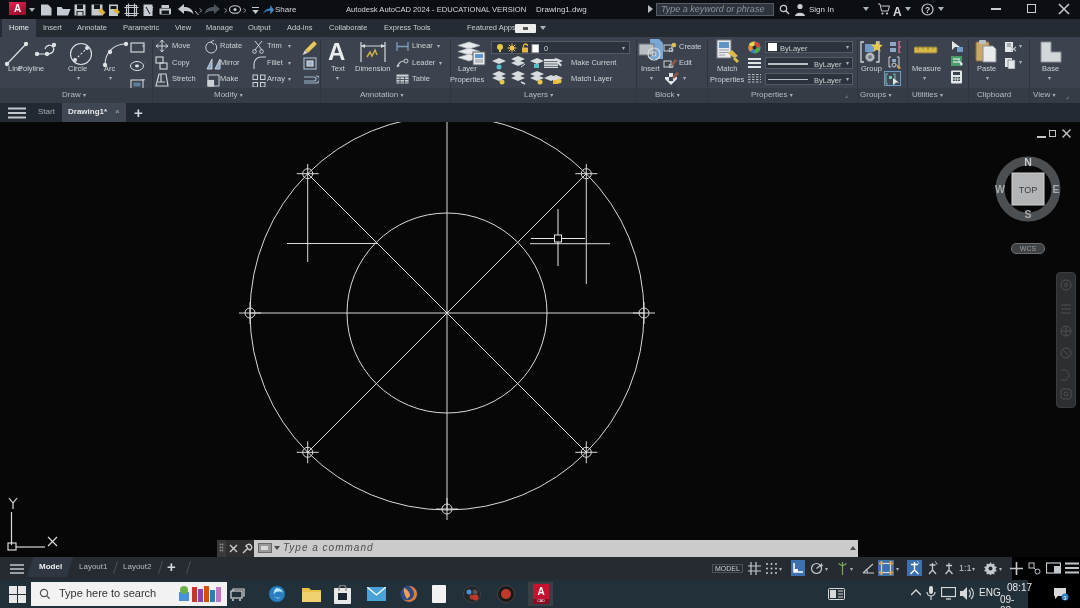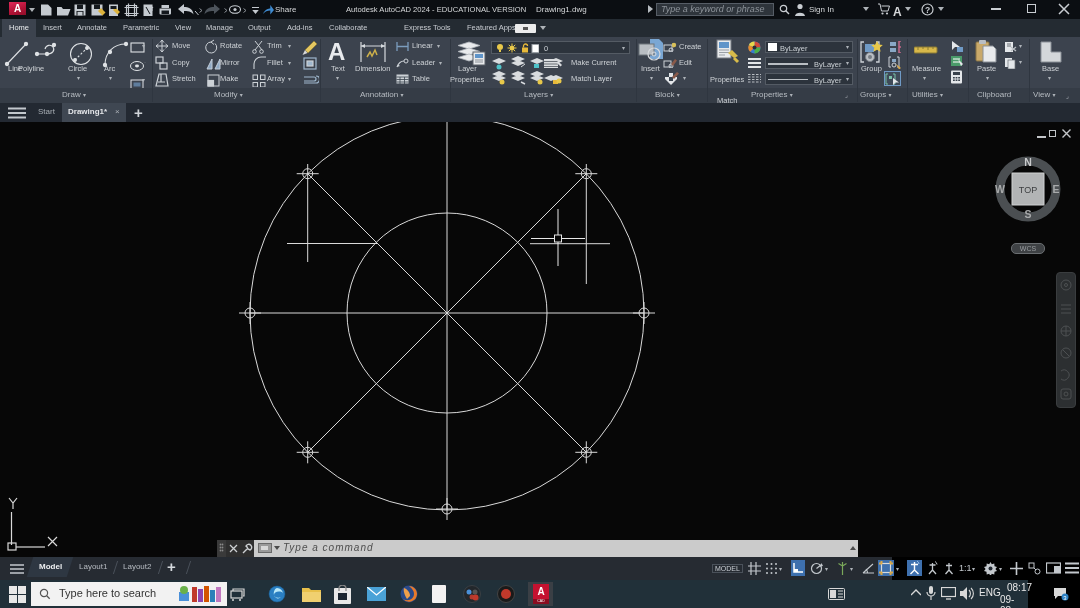--- a/index.html
+++ b/index.html
@@ -30,21 +30,21 @@
 
 #canvas { left:0; top:122px; width:1080px; height:435px; background:#070707; overflow:hidden; }
 
 
 #cmdbar { position:absolute; left:217px; top:418px; width:641px; height:17px; }
 #cmdbar .handle { position:absolute; left:0; top:0; width:9px; height:17px; background:#3a3a3a; }
 #cmdbar .darkseg { position:absolute; left:9px; top:0; width:28px; height:17px; background:#2f2f2f; }
 #cmdbar .gray { position:absolute; left:37px; top:0; width:604px; height:17px; background:#cbcbcb; }
 
 
-#modelbar { left:0; top:557px; width:892px; height:23px; background:#262b32; color:#b6bbc1; font-size:8px; }
+#modelbar { left:0; top:557px; width:1012px; height:23px; background:#262b32; color:#b6bbc1; font-size:8px; }
 
 
 #taskbar { left:0; top:580px; width:1028px; height:28px; background:#213039; color:#e8e8e8; font-size:8.5px; }
 </style>
 </head>
 <body>
 
 <div class="abs" id="titlebar">
 
   <div class="abs" style="left:9px;top:2px;width:17px;height:13px;background:linear-gradient(160deg,#e0295a 0%,#b01235 60%,#8f0e2a 100%);color:#fff;font-weight:bold;font-size:10px;text-align:center;line-height:13px;">A</div>
@@ -127,21 +127,21 @@
 <div class="abs" id="menubar">
   <div class="mi active" style="left:2px;padding:0 7px;">Home</div>
   <div class="mi" style="left:43px;">Insert</div>
   <div class="mi" style="left:77px;">Annotate</div>
   <div class="mi" style="left:123px;">Parametric</div>
   <div class="mi" style="left:175px;">View</div>
   <div class="mi" style="left:206px;">Manage</div>
   <div class="mi" style="left:248px;">Output</div>
   <div class="mi" style="left:287px;">Add-ins</div>
   <div class="mi" style="left:329px;">Collaborate</div>
-  <div class="mi" style="left:404px;text-align:right;">Express Tools</div>
+  <div class="mi" style="left:384px;text-align:right;">Express Tools</div>
   <div class="mi" style="left:467px;">Featured Apps</div>
   <div class="abs" style="left:515px;top:5px;width:21px;height:9px;background:#ececec;border-radius:1px;">
       <div style="position:absolute;left:8px;top:3px;width:5px;height:3px;background:#555;"></div>
     </div>
   <div class="abs" style="left:540px;top:7px;width:0;height:0;border-left:3px solid transparent;border-right:3px solid transparent;border-top:4px solid #aeb3b8;"></div>
 </div>
 <div class="abs" id="ribbon">
  <div class="abs" style="left:0;top:-37px;width:1080px;height:140px">
   <div class="abs lblrow" style="left:0;top:88px;width:1080px;height:15px;"></div>
 
@@ -354,21 +354,21 @@
   <div class="sep" style="left:707px;"></div>
   <span class="plabel" style="left:655px;">Block <span class="dd">▾</span></span>
 
   <svg class="abs" style="left:716px;top:39px" width="26" height="26" viewBox="0 0 26 26">
     <rect x="1" y="1" width="14" height="18" fill="#e8eaec" stroke="#777d84"></rect>
         <rect x="3" y="3" width="10" height="6" fill="#5f94c9"></rect>
         <path d="M3,11 h10 M3,13.5 h10 M3,16 h6" stroke="#9aa0a6"></path>
     <path d="M12,14 l6,5 4,-2 -6,-6 z" fill="#d8bb4a"></path>
         <path d="M18,19 l4,4" stroke="#d8bb4a" stroke-width="3"></path>
   </svg>
-  <span class="ric" style="left:717px;top:64px;margin-top:32px;">Match</span>
+  <span class="ric" style="left:717px;top:64px;">Match</span>
   <span class="ric" style="left:710px;top:75px;">Properties</span>
   <svg class="abs" style="left:748px;top:41px" width="13" height="13" viewBox="0 0 13 13">
     <circle cx="6.5" cy="6.5" r="6" fill="#3a7ad0"></circle>
     <path d="M6.5,6.5 L6.5,0.5 A6,6 0 0 1 12.5,6.5 z" fill="#d04a3a"></path>
     <path d="M6.5,6.5 L12.5,6.5 A6,6 0 0 1 6.5,12.5 z" fill="#4ab04a"></path>
     <path d="M6.5,6.5 L6.5,0.5 A6,6 0 0 0 0.8,4.2 z" fill="#e8d84a"></path>
     <path d="M6.5,6.5 L0.8,4.2 A6,6 0 0 0 2.2,10.8 z" fill="#e88a2a"></path>
     <circle cx="6.5" cy="6.5" r="2" fill="#2a2f35"></circle>
   </svg>
   <div class="abs" style="left:765px;top:41px;width:88px;height:12px;background:#2c333c;border:1px solid #545b64;">

